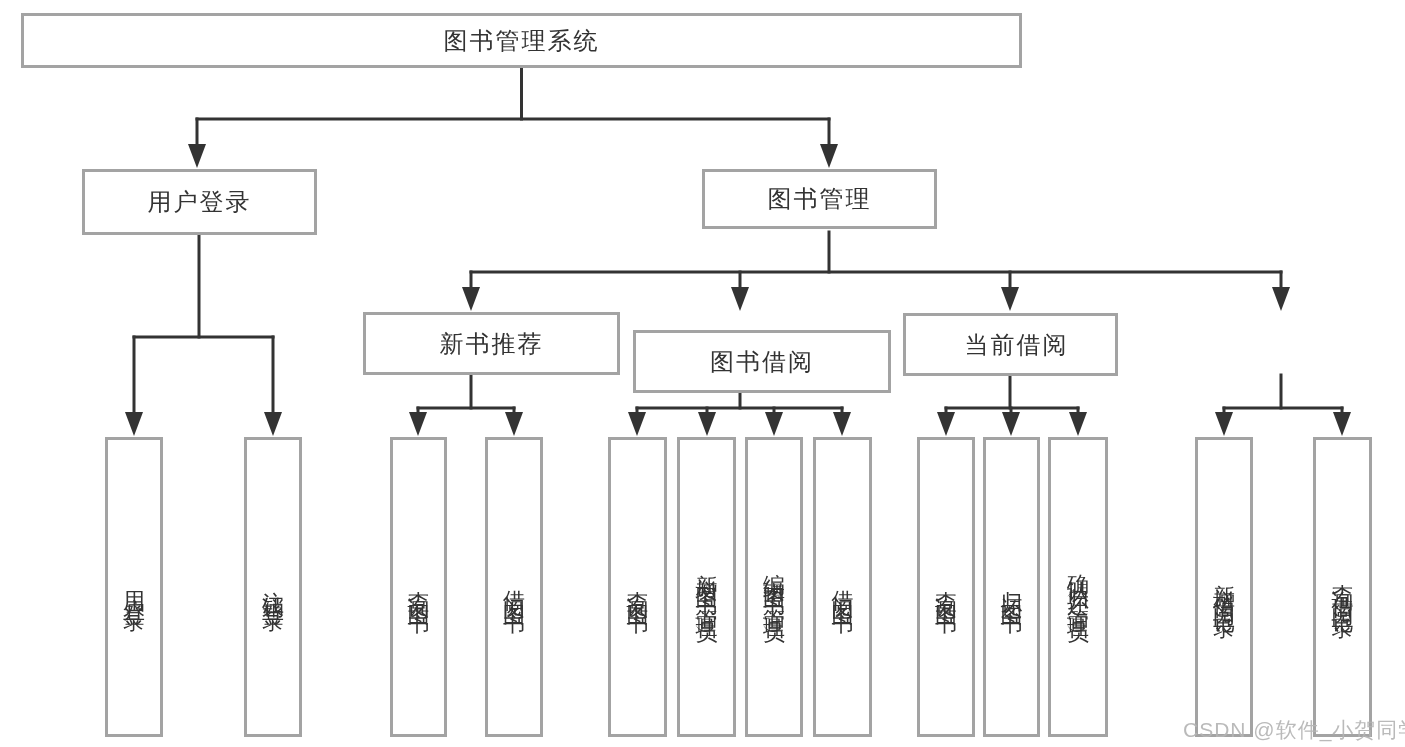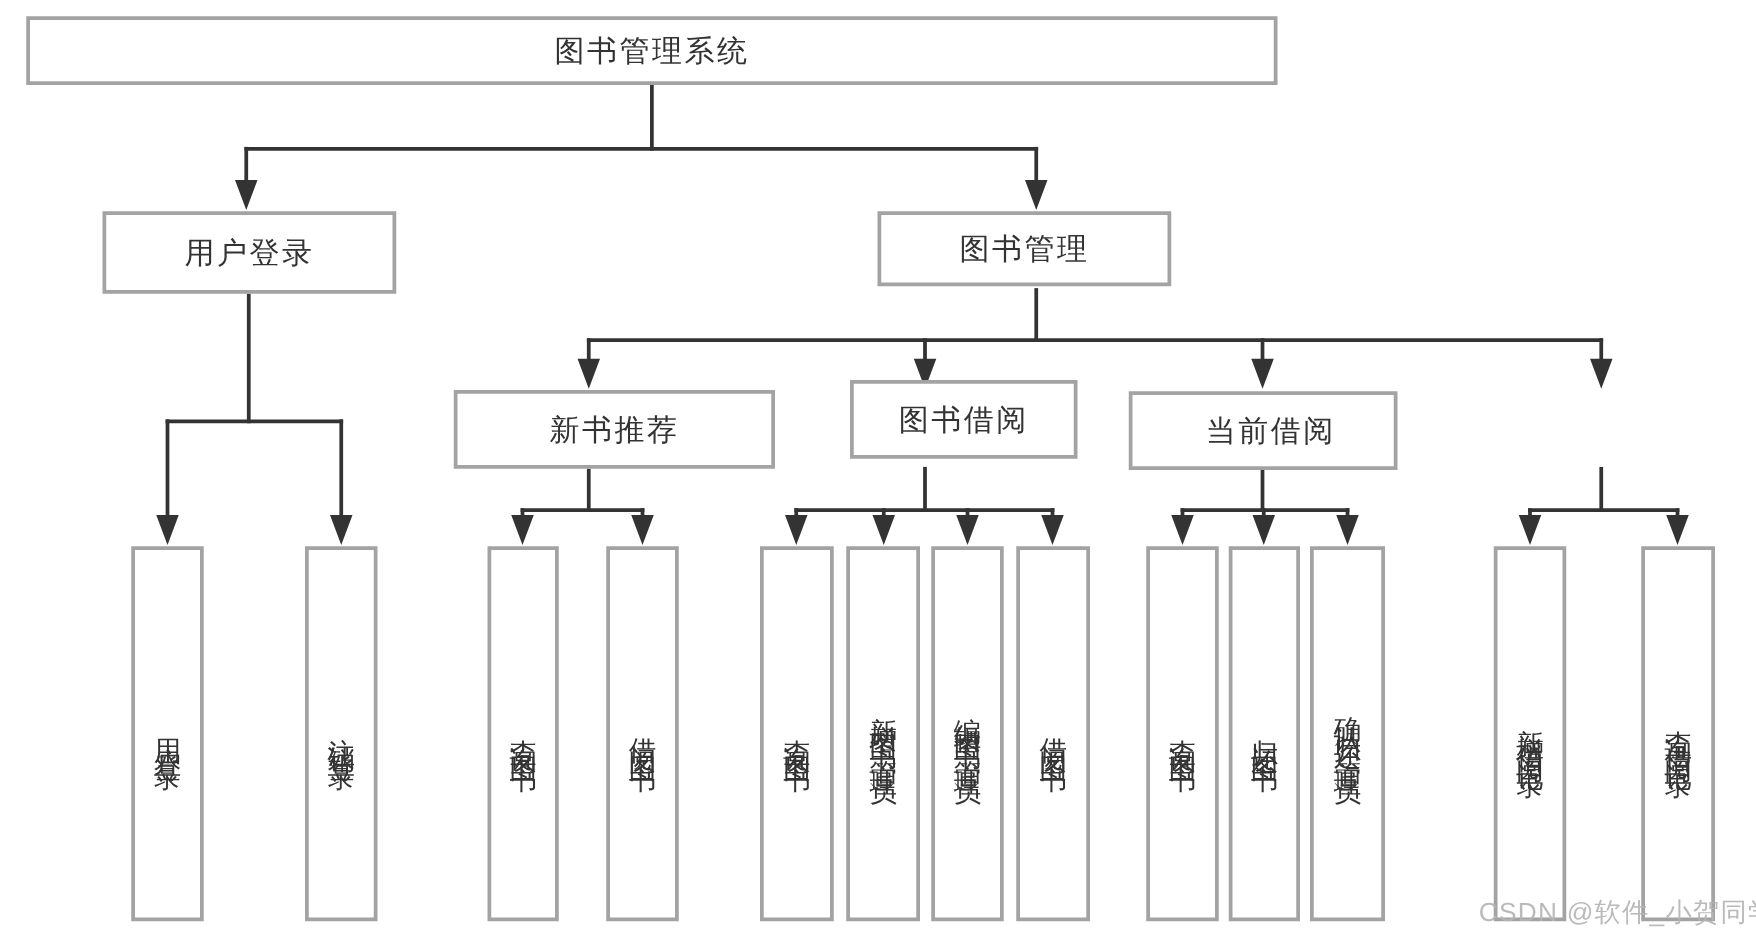--- a/index.html
+++ b/index.html
@@ -128,21 +128,21 @@
     <polygon points="1215,412 1233,412 1224,436"></polygon>
     <polygon points="1333,412 1351,412 1342,436"></polygon>
   </svg>
 
   <div class="box h-label" style="left:21px; top:13px; width:1001px; height:55px;">图书管理系统</div>
 
   <div class="box h-label" style="left:82px; top:169px; width:235px; height:66px;">用户登录</div>
   <div class="box h-label" style="left:702px; top:169px; width:235px; height:60px;">图书管理</div>
 
   <div class="box h-label" style="left:363px; top:312px; width:257px; height:63px;">新书推荐</div>
-  <div class="box h-label" style="left:633px; top:304px; width:182px; height:63px;margin-left:47px;">图书借阅</div>
+  <div class="box h-label" style="left:633px; top:330px; width:258px; height:63px;">图书借阅</div>
   <div class="box h-label" style="left:903px; top:313px; width:215px; height:63px;padding-left:12px;">当前借阅</div>
 
   <div class="box leaf" style="left:105px; top:437px; width:58px; height:300px;">用户登录</div>
   <div class="box leaf" style="left:244px; top:437px; width:58px; height:300px;">注销登录</div>
 
   <div class="box leaf" style="left:390px; top:437px; width:57px; height:300px;">查询图书</div>
   <div class="box leaf" style="left:485px; top:437px; width:58px; height:300px;">借阅图书</div>
 
   <div class="box leaf" style="left:608px; top:437px; width:59px; height:300px;">查询图书</div>
   <div class="box leaf" style="left:677px; top:437px; width:59px; height:300px;">新增图书（管理员）</div>

